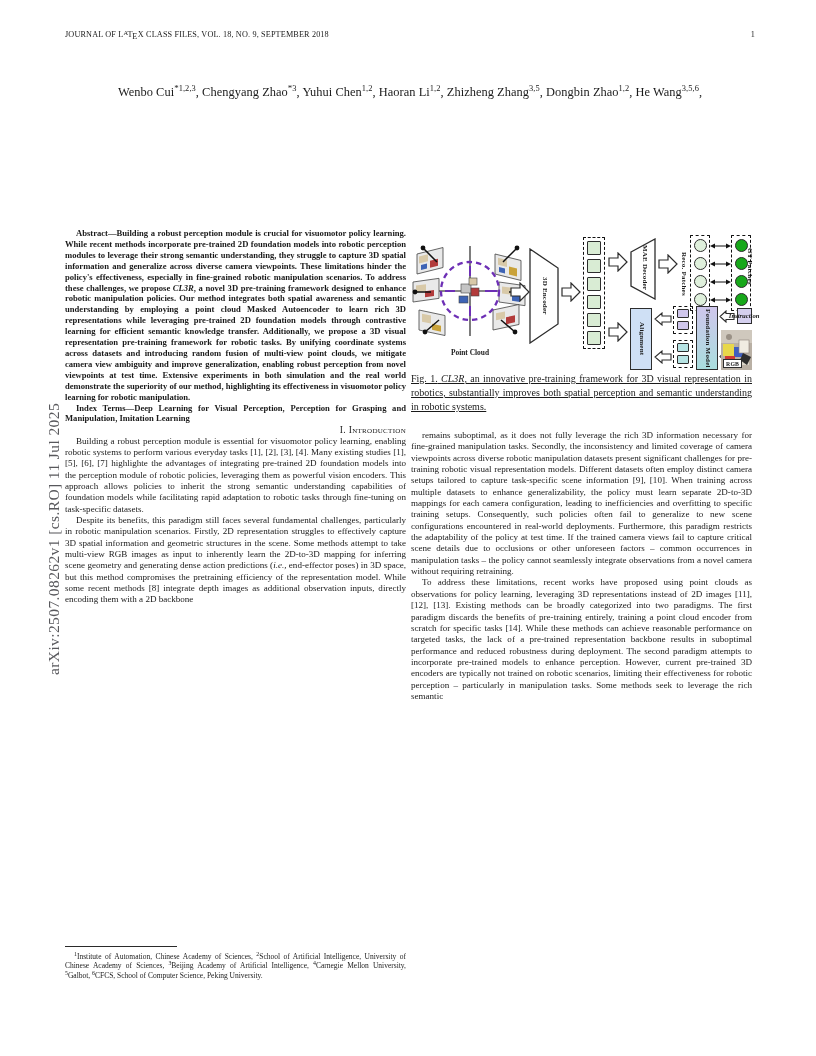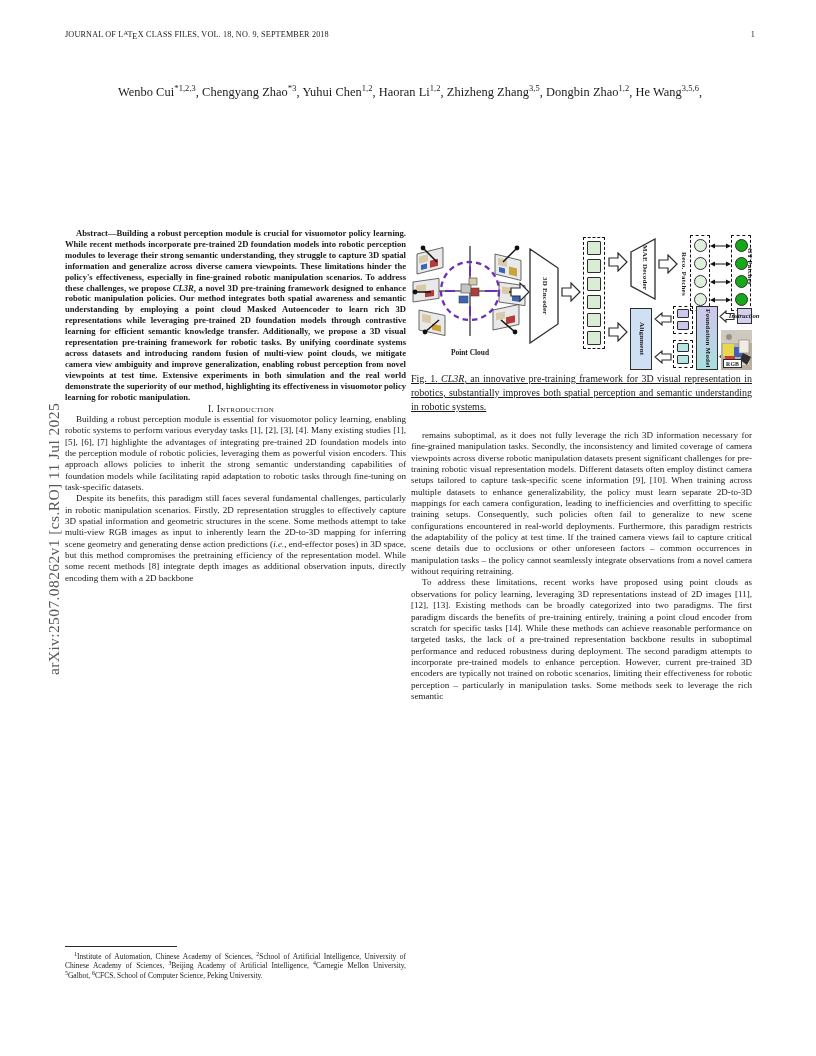--- a/index.html
+++ b/index.html
@@ -100,21 +100,21 @@
     font-size: 8.6px;
     line-height: 10.9px;
     text-align: justify;
   }
   .abstract { text-indent: 11px; }
   .indexterms { text-indent: 11px; margin-top: 8.5px; }
   .lead { font-weight: bold; }
   .it { font-style: italic; }
 
   .section-head {
-    text-align: center;
+    text-align: right;
     font-variant: small-caps;
     font-size: 9.6px;
     margin: 15px 0 5.5px 0;
     letter-spacing: 0.3px;
     text-indent: 0;
   }
 
   
   .footnote-rule {
     position: absolute;
@@ -226,20 +226,21 @@
   <div class="hdr-page">1</div>
 </div>
 
 <div class="title-block">
   <div class="authors"><span><span>Wenbo Cui</span><span class="star">*</span><sup>1,2,3</sup><span>, </span></span><span><span>Chengyang Zhao</span><span class="star">*</span><sup>3</sup><span>, </span></span><span><span>Yuhui Chen</span><sup>1,2</sup><span>, </span></span><span><span>Haoran Li</span><sup>1,2</sup><span>, </span></span><span><span>Zhizheng Zhang</span><sup>3,5</sup><span>, </span></span><span><span>Dongbin Zhao</span><sup>1,2</sup><span>, </span></span><span><span>He Wang</span><sup>3,5,6</sup><span>,</span></span></div>
 </div>
 
 <div class="col col-left">
   <p class="abstract"><span class="lead">Abstract</span><span>—</span><span>Building a robust perception module is crucial for visuomotor policy learning. While recent methods incorporate pre-trained 2D foundation models into robotic perception modules to leverage their strong semantic understanding, they struggle to capture 3D spatial information and generalize across diverse camera viewpoints. These limitations hinder the policy's effectiveness, especially in fine-grained robotic manipulation scenarios. To address these challenges, we propose <span class="it">CL3R</span>, a novel 3D pre-training framework designed to enhance robotic manipulation policies. Our method integrates both spatial awareness and semantic understanding by employing a point cloud Masked Autoencoder to learn rich 3D representations while leveraging pre-trained 2D foundation models through contrastive learning for efficient semantic knowledge transfer. Additionally, we propose a 3D visual representation pre-training framework for robotic tasks. By unifying coordinate systems across datasets and introducing random fusion of multi-view point clouds, we mitigate camera view ambiguity and improve generalization, enabling robust perception from novel viewpoints at test time. Extensive experiments in both simulation and the real world demonstrate the superiority of our method, highlighting its effectiveness in visuomotor policy learning for robotic manipulation.</span></p>
 
+  <p class="indexterms"><span class="lead">Index Terms</span><span>—</span><span>Deep Learning for Visual Perception, Perception for Grasping and Manipulation, Imitation Learning</span></p>
 
   <p class="section-head">I. Introduction</p>
 
   <p>Building a robust perception module is essential for visuomotor policy learning, enabling robotic systems to perform various everyday tasks [1], [2], [3], [4]. Many existing studies [1], [5], [6], [7] highlighte the advantages of integrating pre-trained 2D foundation models into the perception module of robotic policies, leveraging them as powerful vision encoders. This approach allows policies to inherit the strong semantic understanding capabilities of foundation models while facilitating rapid adaptation to robotic tasks through fine-tuning on task-specific datasets.</p>
   <p>Despite its benefits, this paradigm still faces several fundamental challenges, particularly in robotic manipulation scenarios. Firstly, 2D representation struggles to effectively capture 3D spatial information and geometric structures in the scene. Some methods attempt to take multi-view RGB images as input to inherently learn the 2D-to-3D mapping for inferring scene geometry and generating dense action predictions (<span class="it">i.e.,</span> end-effector poses) in 3D space, but this method compromises the pretraining efficiency of the representation model. While some recent methods [8] integrate depth images as additional observation inputs, directly encoding them with a 2D backbone</p>
 </div>
 
 <div class="col col-right" style="top:430px;">
   <p>remains suboptimal, as it does not fully leverage the rich 3D information necessary for fine-grained manipulation tasks. Secondly, the inconsistency and limited coverage of camera viewpoints across diverse robotic manipulation datasets present significant challenges for pre-training robotic visual representation models. Different datasets often employ distinct camera setups tailored to capture task-specific scene information [9], [10]. When training across multiple datasets to enhance generalizability, the policy must learn separate 2D-to-3D mappings for each camera configuration, leading to inefficiencies and overfitting to specific training setups. Consequently, such policies often fail to generalize to new scene configurations encountered in real-world deployments. Furthermore, this paradigm restricts the adaptability of the policy at test time. If the trained camera views fail to capture critical scene details due to occlusions or other unforeseen factors – common occurrences in manipulation tasks – the policy cannot seamlessly integrate observations from a novel camera without requiring retraining.</p>
   <p>To address these limitations, recent works have proposed using point clouds as observations for policy learning, leveraging 3D representations instead of 2D images [11], [12], [13]. Existing methods can be broadly categorized into two paradigms. The first paradigm discards the benefits of pre-training entirely, training a point cloud encoder from scratch for specific tasks [14]. While these methods can achieve reasonable performance on targeted tasks, the lack of a pre-trained representation backbone results in suboptimal performance and reduced robustness during deployment. The second paradigm attempts to incorporate pre-trained models to enhance perception. However, current pre-trained 3D encoders are typically not trained on robotic scenarios, limiting their effectiveness for robotic perception – particularly in manipulation tasks. Some methods seek to leverage the rich semantic</p>

